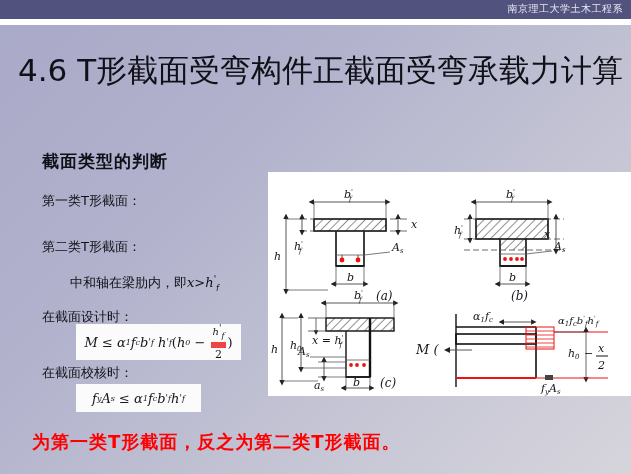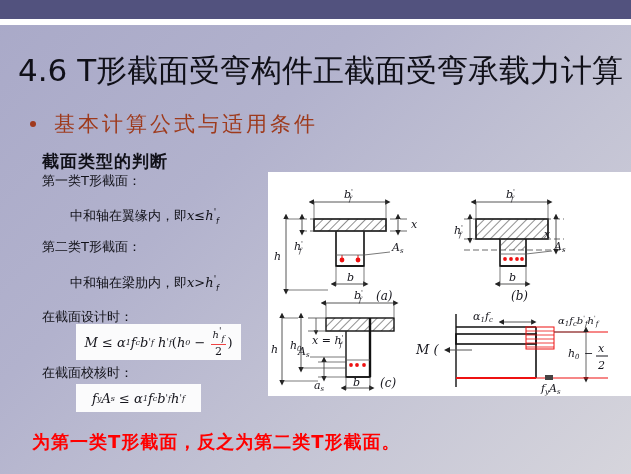--- a/index.html
+++ b/index.html
@@ -52,38 +52,38 @@
     font-family:"DejaVu Serif","Liberation Serif",serif;white-space:nowrap;
   }
   
   .body-line{
     position:absolute;color:#111118;font-size:13px;white-space:nowrap;
     font-family:"DejaVu Sans","Liberation Sans",sans-serif;
   }
   .ital{font-style:italic;font-family:"DejaVu Serif","Liberation Serif",serif;}
   .sub{font-size:8px;vertical-align:sub;font-style:italic;}
   .sup-prime{font-size:9px;vertical-align:super;}
-  #l1{left:42px;top:172px;text-align:right;}
+  #l1{left:42px;top:192px;text-align:right;}
   #l2{left:70px;top:207px;}
   #l3{left:42px;top:238px;}
   #l4{left:70px;top:274px;}
   #l5{left:42px;top:308px;}
   #l6{left:42px;top:364px;text-align:right;}
   
   .formula-box{
     position:absolute;background:#fbfbfc;
     display:flex;align-items:center;justify-content:center;
     font-family:"DejaVu Serif","Liberation Serif",serif;
     color:#15151c;
   }
   #formula-design{left:76px;top:324px;width:165px;height:36px;font-size:13px;}
   #formula-check{left:76px;top:384px;width:125px;height:28px;font-size:13px;}
   .frac{display:inline-flex;flex-direction:column;align-items:center;
         vertical-align:middle;line-height:1;margin:0 1px;}
-  .frac .num{font-size:10px;border-bottom:1px solid #ef4444;padding:0 2px 1px;}
+  .frac .num{font-size:10px;border-bottom:6px solid #ef4444;padding:0 2px 1px;}
   .frac .den{font-size:11px;padding-top:1px;}
   
   #red-line{
     position:absolute;left:32px;top:430px;
     color:#ff0000;font-size:18px;font-weight:bold;letter-spacing:1px;
     white-space:nowrap;
     font-family:"DejaVu Sans","Liberation Sans",sans-serif;
   }
   
   #figure-panel{
@@ -91,33 +91,29 @@
     background:#ffffff;
   }
   #figure-panel svg{display:block;}
 </style>
 </head>
 <body>
 
 <div id="slide">
 
   <div id="header-bar"></div>
+  <div id="header-title">南京理工大学土木工程系</div>
   <div id="header-rule"></div>
 
   <div id="slide-title">4.6  T形截面受弯构件正截面受弯承载力计算</div>
 
-  <div id="bullet-row">
-    <div id="bullet-dot"></div>
-    <div id="bullet-text">基本计算公式与适用条件</div>
-  </div>
 
   <div id="subhead">截面类型的判断</div>
 
   <div class="body-line" id="l1">第一类T形截面：</div>
-  <div class="body-line" id="l2">中和轴在翼缘内，即<span class="ital">x</span>≤<span class="ital">h</span><span class="sup-prime">'</span><span class="sub">f</span></div>
   <div class="body-line" id="l3">第二类T形截面：</div>
   <div class="body-line" id="l4">中和轴在梁肋内，即<span class="ital">x</span>&gt;<span class="ital">h</span><span class="sup-prime">'</span><span class="sub">f</span></div>
   <div class="body-line" id="l5">在截面设计时：</div>
   <div class="body-line" id="l6">在截面校核时：</div>
 
   <div class="formula-box" id="formula-design">
     <span class="ital">M</span>&nbsp;≤&nbsp;<span class="ital">α</span><span class="sub">1</span><span class="ital">f</span><span class="sub">c</span><span class="ital">b</span><span class="sup-prime">'</span><span class="sub">f</span>&nbsp;<span class="ital">h</span><span class="sup-prime">'</span><span class="sub">f</span>(<span class="ital">h</span><span class="sub">0</span>&nbsp;−&nbsp;<span class="frac">
         <span class="num"><span class="ital">h</span><span class="sup-prime">'</span><span class="sub">f</span></span>
         <span class="den">2</span>
       </span>)

